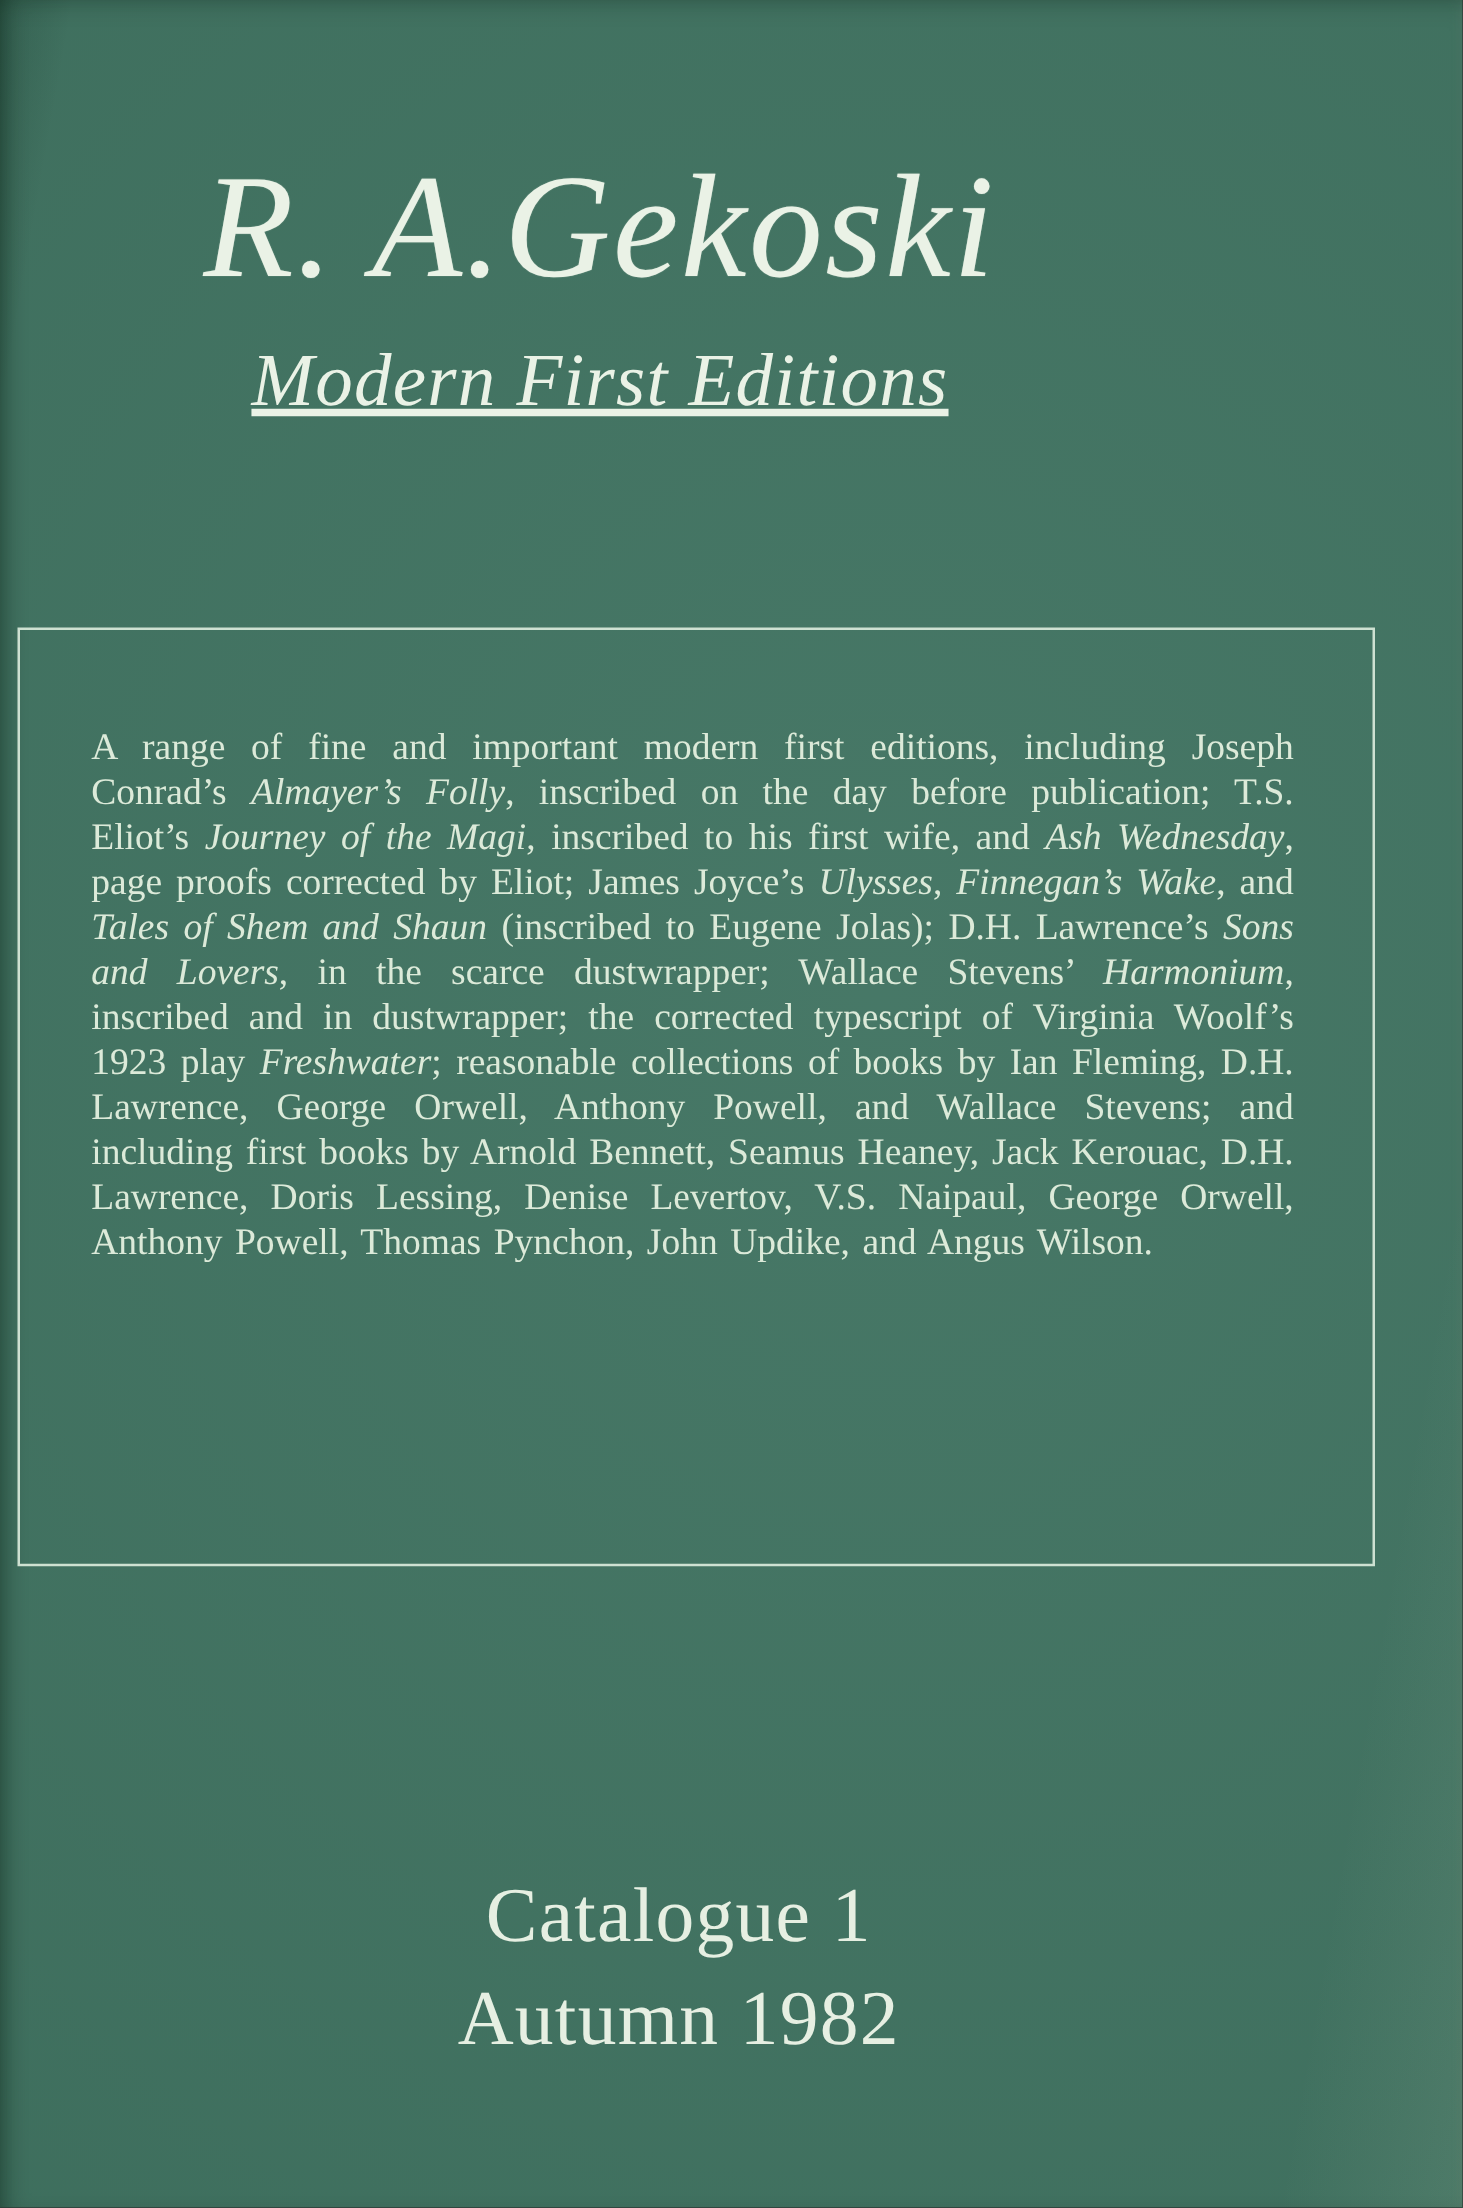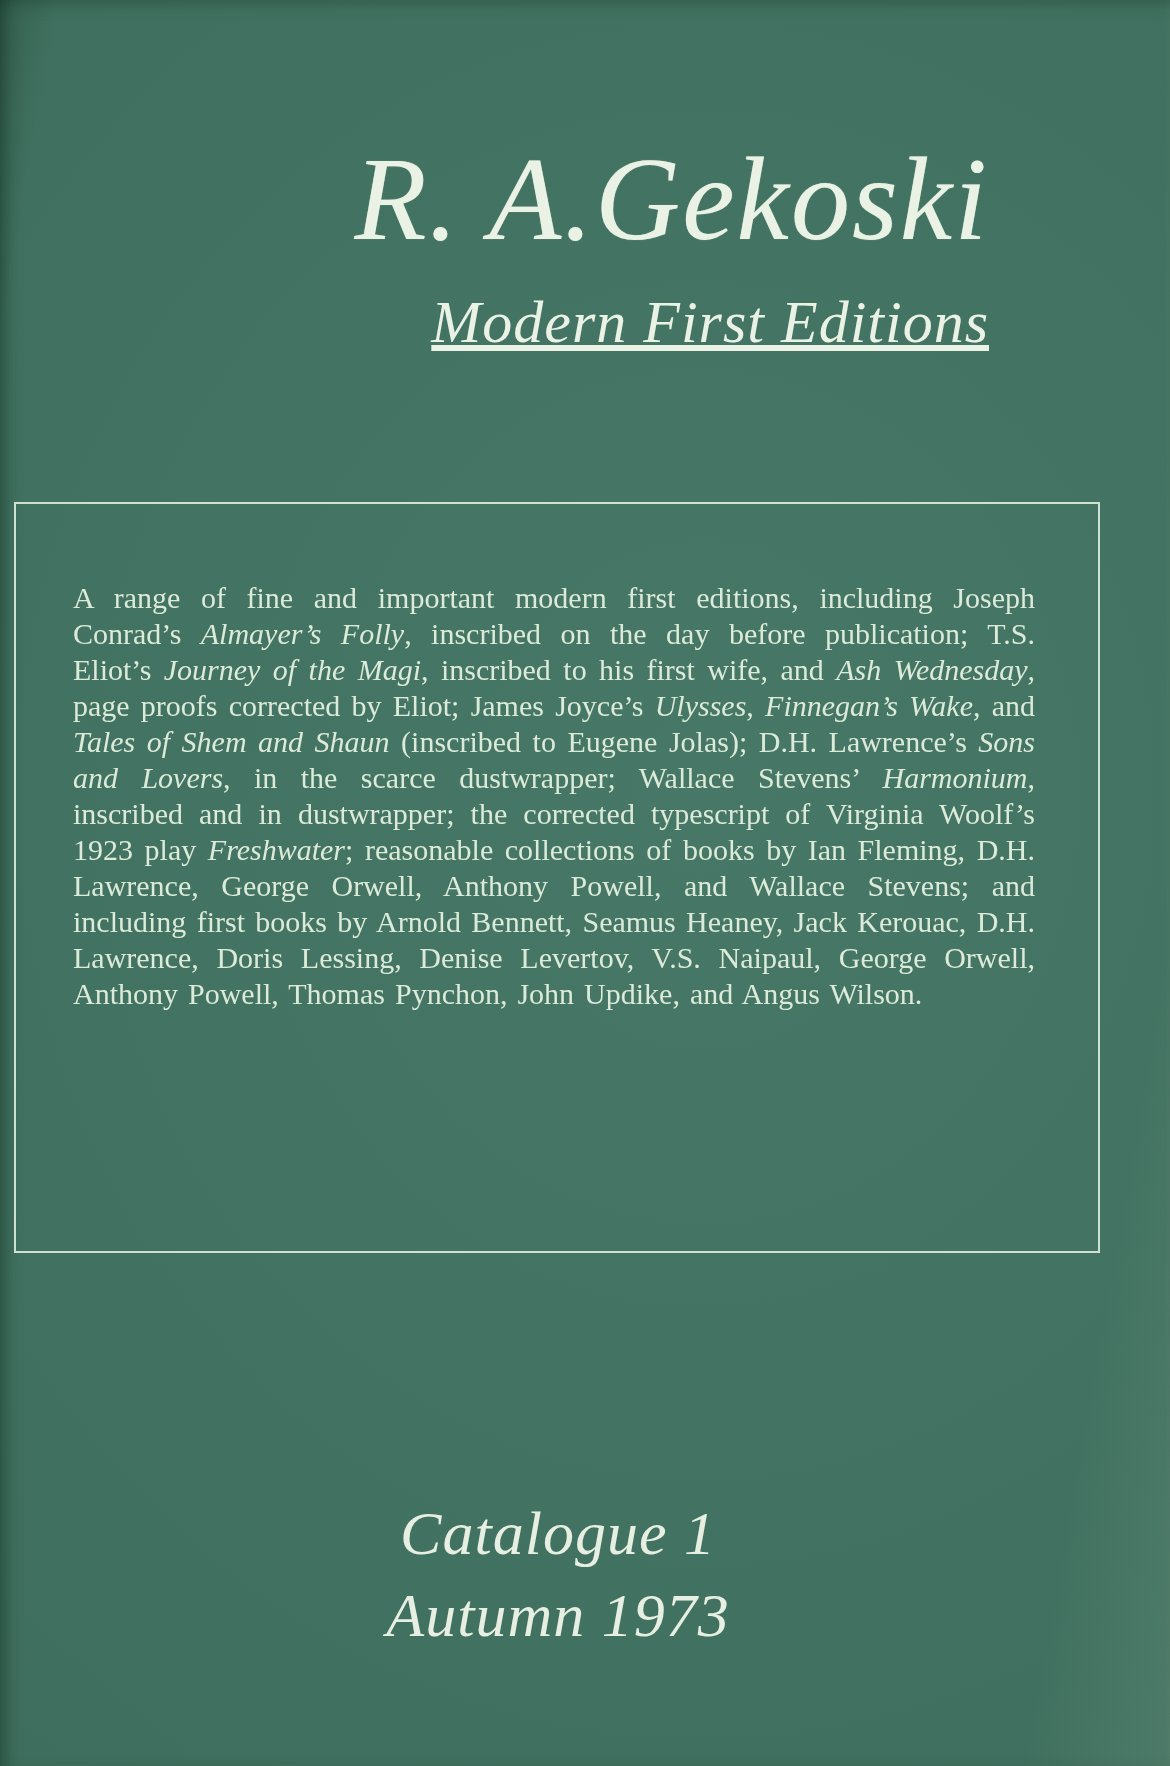--- a/index.html
+++ b/index.html
@@ -19,25 +19,24 @@
     box-shadow:
       inset 14px 0 20px -12px rgba(0,22,12,0.45),
       inset 0 12px 22px -14px rgba(0,22,12,0.30),
       inset -6px 0 14px -8px rgba(225,235,210,0.12);
     overflow: hidden;
     font-family: "Liberation Serif", serif;
   }
   .brand {
     position: absolute;
     left: 0;
-    top: 134px;
+    top: 116px;
     width: 960px;
-    text-align: right;
+    text-align: center;
     color: #eaf2e6;
-    margin-left: 29px;
   }
   .brand .title {
     font-size: 118px;
     line-height: 132px;
     font-style: italic;
     font-weight: 400;
     letter-spacing: 2px;
     text-shadow: 0 0 1px rgba(234,242,230,0.5);
   }
   .brand .subtitle {
@@ -72,22 +71,20 @@
   .blurb .it {
     font-style: italic;
   }
   .footer {
     position: absolute;
     left: 0;
     top: 1492px;
     width: 1086px;
     text-align: center;
     color: #e6efe2;
-    font-style: italic;
-    padding-left: 15px;
   }
   .footer .cat-line {
     font-size: 62px;
     line-height: 82px;
     letter-spacing: 1px;
   }
 </style>
 </head>
 <body>
 
@@ -97,16 +94,16 @@
     <div class="title">R. A.Gekoski</div>
     <div class="subtitle">Modern First Editions</div>
   </div>
 
   <div class="frame"></div>
 
   <div class="blurb"><span>A range of fine and important modern first editions, including Joseph Conrad’s </span><span class="it">Almayer’s Folly</span><span>, inscribed on the day before publication; T.S. Eliot’s </span><span class="it">Journey of the Magi</span><span>, inscribed to his first wife, and </span><span class="it">Ash Wednesday</span><span>, page proofs corrected by Eliot; James Joyce’s </span><span class="it">Ulysses</span><span>, </span><span class="it">Finnegan’s Wake</span><span>, and </span><span class="it">Tales of Shem and Shaun</span><span> (inscribed to Eugene Jolas); D.H. Lawrence’s </span><span class="it">Sons and Lovers</span><span>, in the scarce dustwrapper; Wallace Stevens’ </span><span class="it">Harmonium</span><span>, inscribed and in dustwrapper; the corrected typescript of Virginia Woolf’s 1923 play </span><span class="it">Freshwater</span><span>; reasonable collections of books by Ian Fleming, D.H. Lawrence, George Orwell, Anthony Powell, and Wallace Stevens; and including first books by Arnold Bennett, Seamus Heaney, Jack Kerouac, D.H. Lawrence, Doris Lessing, Denise Levertov, V.S. Naipaul, George Orwell, Anthony Powell, Thomas Pynchon, John Updike, and Angus Wilson.</span></div>
 
   <div class="footer">
     <div class="cat-line">Catalogue 1</div>
-    <div class="cat-line">Autumn 1973</div>
+    <div class="cat-line">Autumn 1982</div>
   </div>
 
 </div>
 
 </body></html>

